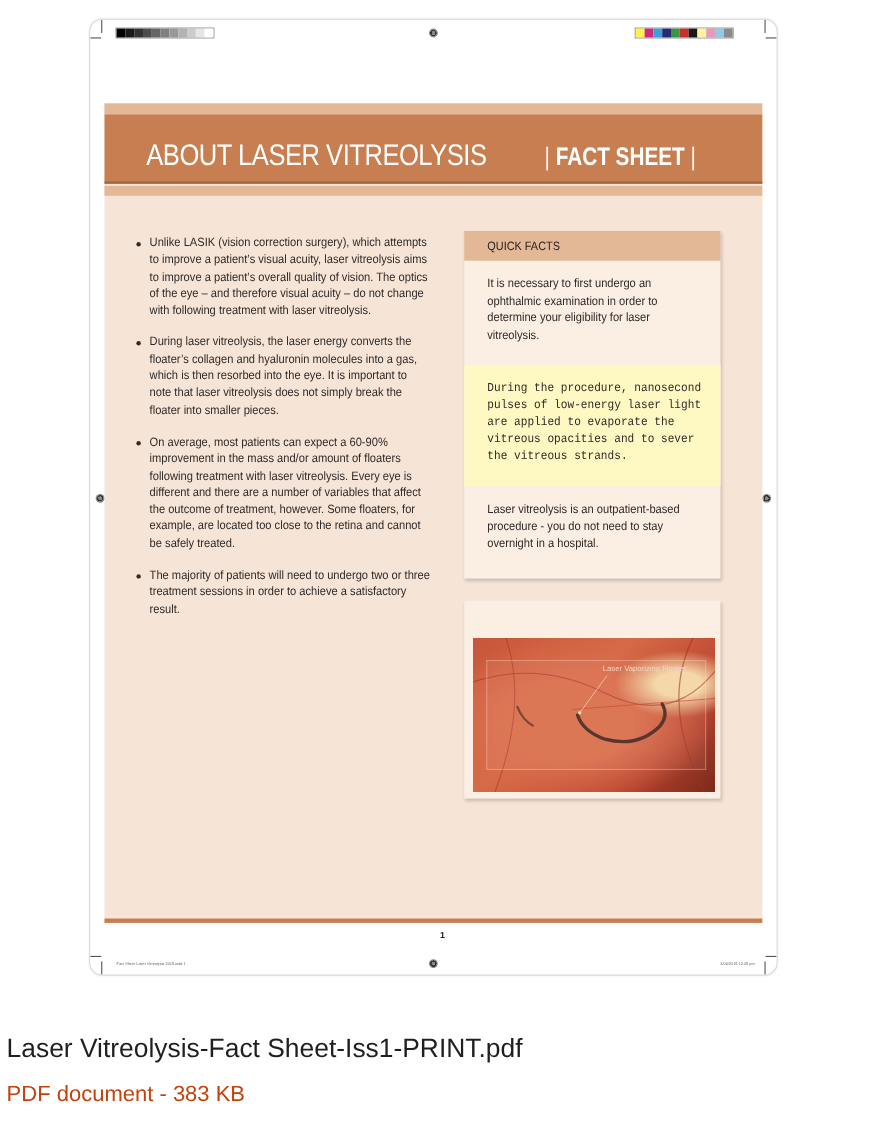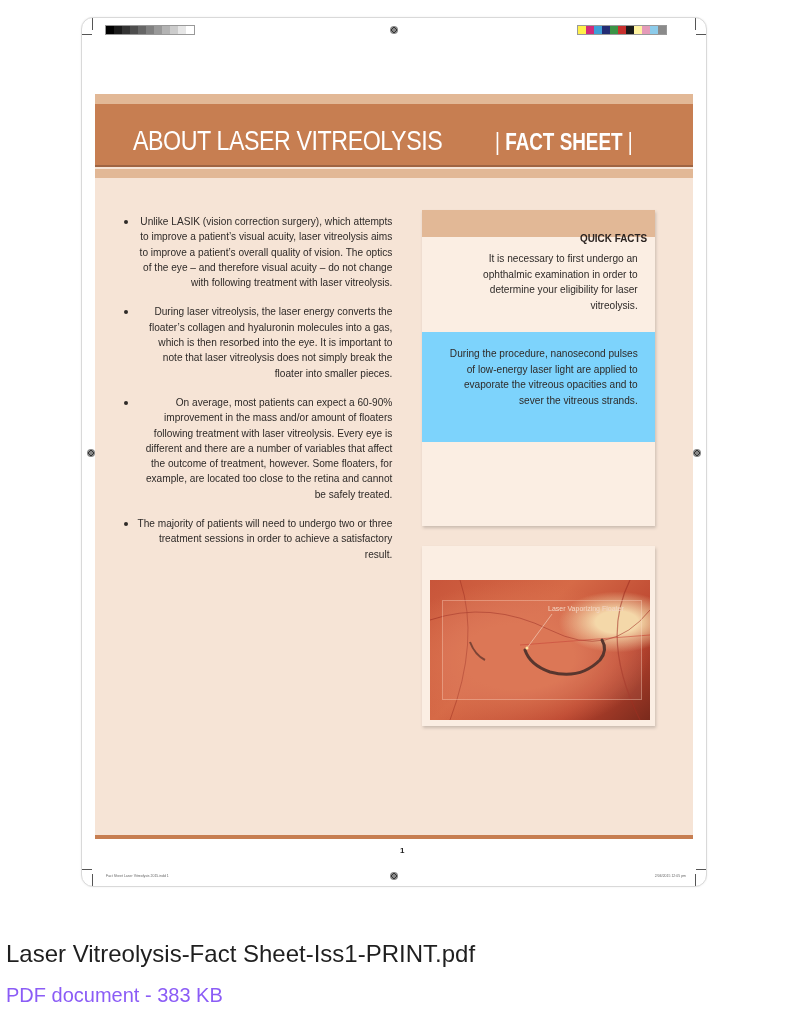--- a/index.html
+++ b/index.html
@@ -5,21 +5,20 @@
   * { box-sizing: border-box; margin: 0; padding: 0; }
   html, body { width: 793px; height: 1024px; background: #ffffff; overflow: hidden; }
   body { position: relative; font-family: "Liberation Sans", sans-serif; }
 
   
   .page {
     position: absolute; left: 81px; top: 17px; width: 626px; height: 870px;
     background: #ffffff; border: 1px solid #d9d9d9; border-radius: 12px;
     box-shadow: 0 0 2px rgba(0,0,0,0.08);
     overflow: hidden;
-    text-align: right;
   }
 
   
   .crop { position: absolute; background: #555; }
 
   
   .bar { position: absolute; display: flex; height: 10px; border: 1px solid #999; }
   .bar span { display: block; width: 8px; height: 100%; }
 
   .reg-mark {
@@ -63,27 +62,27 @@
   }
   .bullet-text { display: block; transform: scaleX(0.92); transform-origin: left top; width: 108%; }
 
   
   .qf {
     position: absolute; left: 327px; top: 116px; width: 233px; height: 316px;
     background: #fbeee3; box-shadow: 1px 2px 3px rgba(0,0,0,0.18);
   }
   .box-head {
     height: 27px; background: #e2b896; color: #2b2320;
-    font-size: 11px; font-weight: bold; padding: 22px 0 0 21px;
+    font-size: 11px; font-weight: normal; padding: 8px 0 0 21px;
   }
   .box-head span { display: inline-block; transform: scaleX(0.9); transform-origin: left center; white-space: nowrap; }
   .qf-item { font-size: 11px; line-height: 15.5px; color: #2e2a28; padding: 14px 16px 0 21px; }
   .qf-item .t { display: block; transform: scaleX(0.92); transform-origin: left top; width: 108%; }
   .qf-item.i1 { height: 95px; }
-  .qf-item.i2 { height: 110px; background: #7dd3fc; }
+  .qf-item.i2 { height: 110px; background: #fef9c3; font-family: Liberation Mono, monospace; }
   .qf-item.i3 { height: 84px; }
 
   
   .tr {
     position: absolute; left: 327px; top: 452px; width: 233px; height: 180px;
     background: #fbeee3; box-shadow: 1px 2px 3px rgba(0,0,0,0.18);
   }
   .tr-img {
     position: absolute; left: 8px; top: 34px; width: 220px; height: 140px;
     background:
@@ -104,21 +103,21 @@
   .footer-rule { position: absolute; left: 0; bottom: 0; width: 100%; height: 4px; background: #c77e51; }
   .page-num { position: absolute; left: 318px; top: 828px; font-size: 8px; font-weight: bold; color: #222; }
   .slug { position: absolute; font-size: 3.5px; color: #666; white-space: nowrap; }
 
   
   .file-name {
     position: absolute; left: 6px; top: 940px; font-size: 24px; color: #1f1f1f; font-weight: 500;
     font-family: "Liberation Sans", sans-serif; white-space: nowrap;
   }
   .file-meta {
-    position: absolute; left: 6px; top: 984px; font-size: 20px; color: #8b5cf6;
+    position: absolute; left: 6px; top: 984px; font-size: 20px; color: #c2410c;
     font-family: "Liberation Sans", sans-serif; white-space: nowrap;
   }
 </style>
 </head>
 <body>
 
 <div class="page">
 
   <div class="crop" style="left:10px;top:0;width:1px;height:12px;"></div>
   <div class="crop" style="left:0;top:16px;width:10px;height:1px;"></div>
@@ -184,20 +183,23 @@
         </li>
     </ul>
 
     <div class="qf">
       <div class="box-head"><span>QUICK FACTS</span></div>
       <div class="qf-item i1">
           <span class="t">It is necessary to first undergo an ophthalmic examination in order to determine your eligibility for laser vitreolysis.</span>
         </div>
       <div class="qf-item i2">
           <span class="t">During the procedure, nanosecond pulses of low-energy laser light are applied to evaporate the vitreous opacities and to sever the vitreous strands.</span>
+        </div>
+      <div class="qf-item i3">
+          <span class="t">Laser vitreolysis is an outpatient-based procedure - you do not need to stay overnight in a hospital.</span>
         </div>
     </div>
 
     <div class="tr">
       <div class="tr-img">
         <svg width="220" height="140" viewBox="0 0 220 140">
           <path d="M0 40 Q60 20 120 50 T220 30" stroke="#9e2f22" stroke-width="1" fill="none" opacity="0.6"></path>
           <path d="M30 0 Q50 60 20 140" stroke="#9e2f22" stroke-width="1" fill="none" opacity="0.5"></path>
           <path d="M200 0 Q170 60 210 140" stroke="#9e2f22" stroke-width="1.2" fill="none" opacity="0.6"></path>
           <path d="M90 65 L220 55" stroke="#c43a2c" stroke-width="0.8" fill="none" opacity="0.7"></path>

